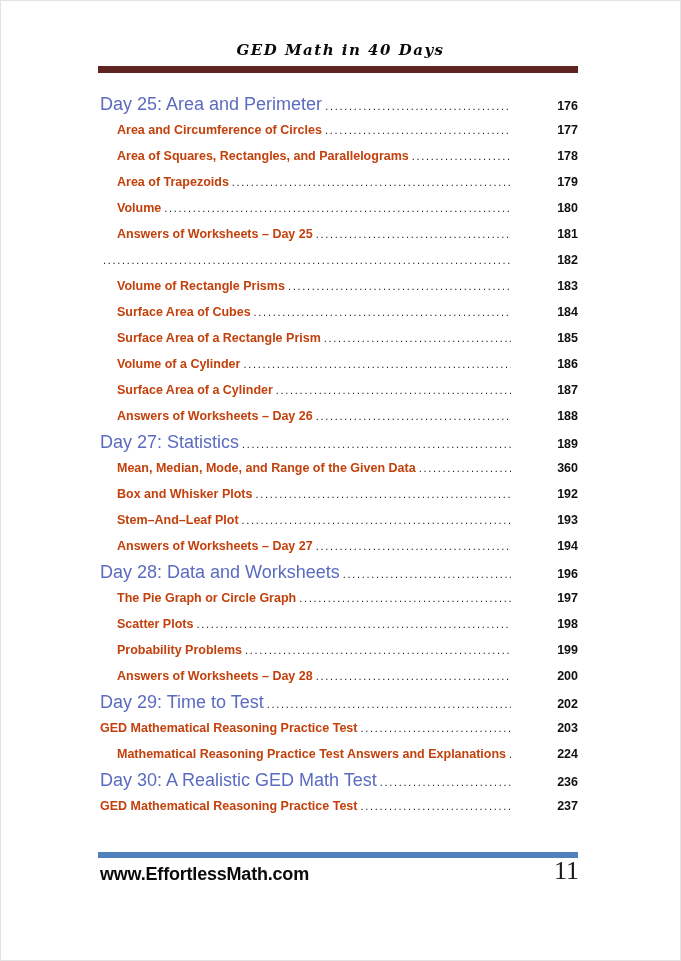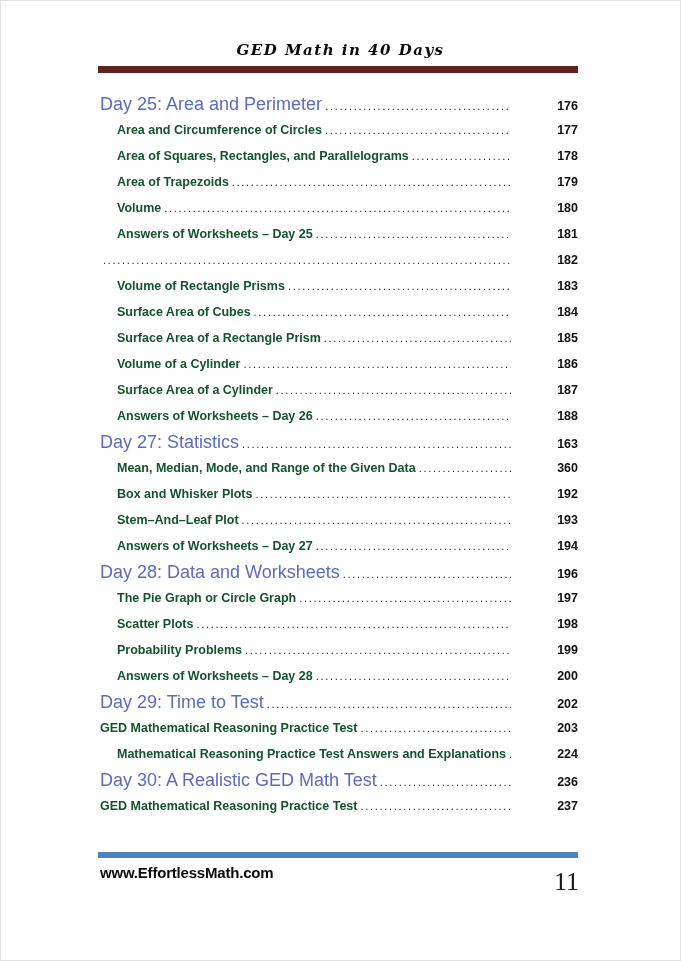--- a/index.html
+++ b/index.html
@@ -41,21 +41,21 @@
     white-space:nowrap;
   }
   .toc-label { white-space:nowrap; flex:0 0 auto; }
   .row-day .toc-label {
     color:#5b6bc0;
     font-weight:normal;
     font-size:18px;
   }
   .row-sub { padding-left:17px; }
   .row-sub .toc-label, .row-top .toc-label {
-    font-weight:bold; color:#14532d;
+    font-weight:bold; color:#c2410c;
   }
   .toc-dots {
     flex:1 1 auto;
     overflow:hidden;
     white-space:nowrap;
     margin:0 2px 0 3px;
     color:#1c1c1c;
     font-size:11px;
     font-weight:normal;
     letter-spacing:1.7px;
@@ -71,30 +71,29 @@
     margin-left:44px;
   }
   
   .footer-rule {
     position:absolute; top:852px; left:98px;
     width:480px; height:6px;
     background:#4f81bd;
   }
   .footer-site {
     position:absolute; top:864px; left:100px;
-    font-weight:bold; font-size:15px;
+    font-weight:bold; font-size:18px;
     letter-spacing:-0.2px;
     color:#0a0a0a;
   }
   .footer-page {
     position:absolute; top:856px; right:102px;
     font-family:"Liberation Serif", serif;
     font-size:26px; font-weight:normal;
     color:#1a1a1a;
-    margin-top:11px;
   }
 </style>
 </head>
 <body>
 
 <div class="page-frame"></div>
 
 <div class="header-title">GED Math in 40 Days</div>
 
 <div class="header-rule"></div>
@@ -160,21 +159,21 @@
       <span class="toc-page">187</span>
     </div>
     <div class="toc-row row-sub">
       <span class="toc-label">Answers of Worksheets – Day 26</span>
       <span class="toc-dots"></span>
       <span class="toc-page">188</span>
     </div>
     <div class="toc-row row-day">
       <span class="toc-label">Day 27: Statistics</span>
       <span class="toc-dots"></span>
-      <span class="toc-page">163</span>
+      <span class="toc-page">189</span>
     </div>
     <div class="toc-row row-sub">
       <span class="toc-label">Mean, Median, Mode, and Range of the Given Data</span>
       <span class="toc-dots"></span>
       <span class="toc-page">360</span>
     </div>
     <div class="toc-row row-sub">
       <span class="toc-label">Box and Whisker Plots</span>
       <span class="toc-dots"></span>
       <span class="toc-page">192</span>

